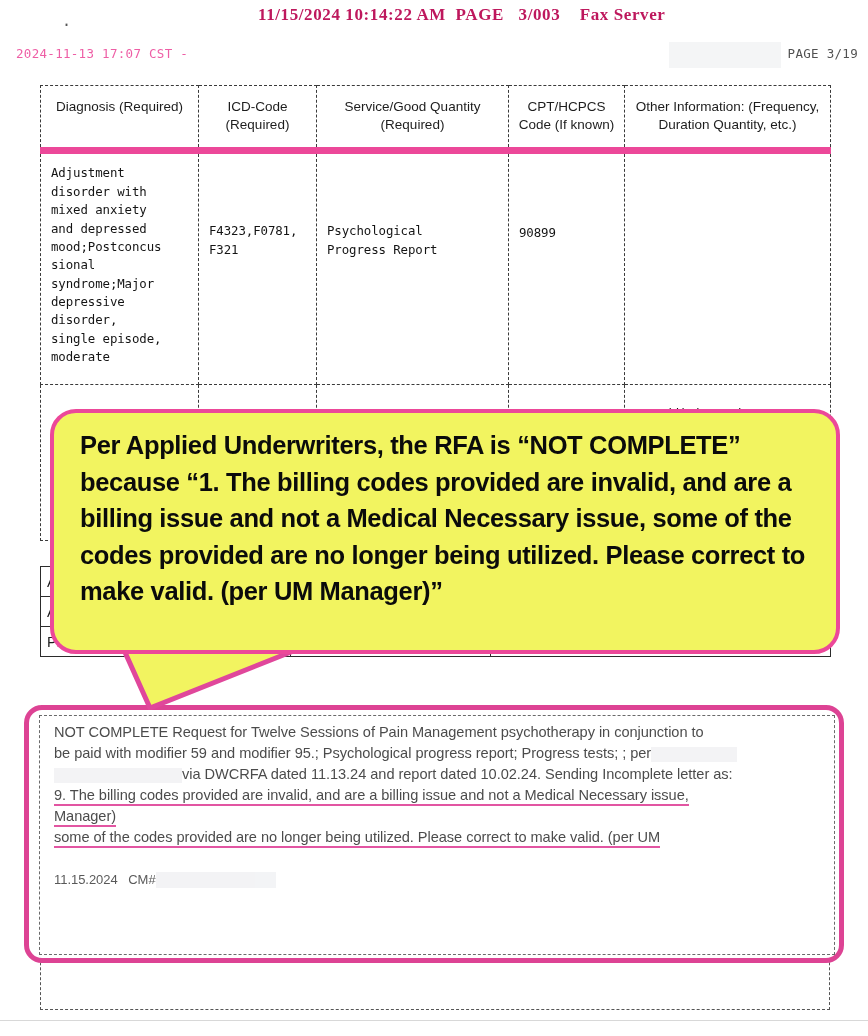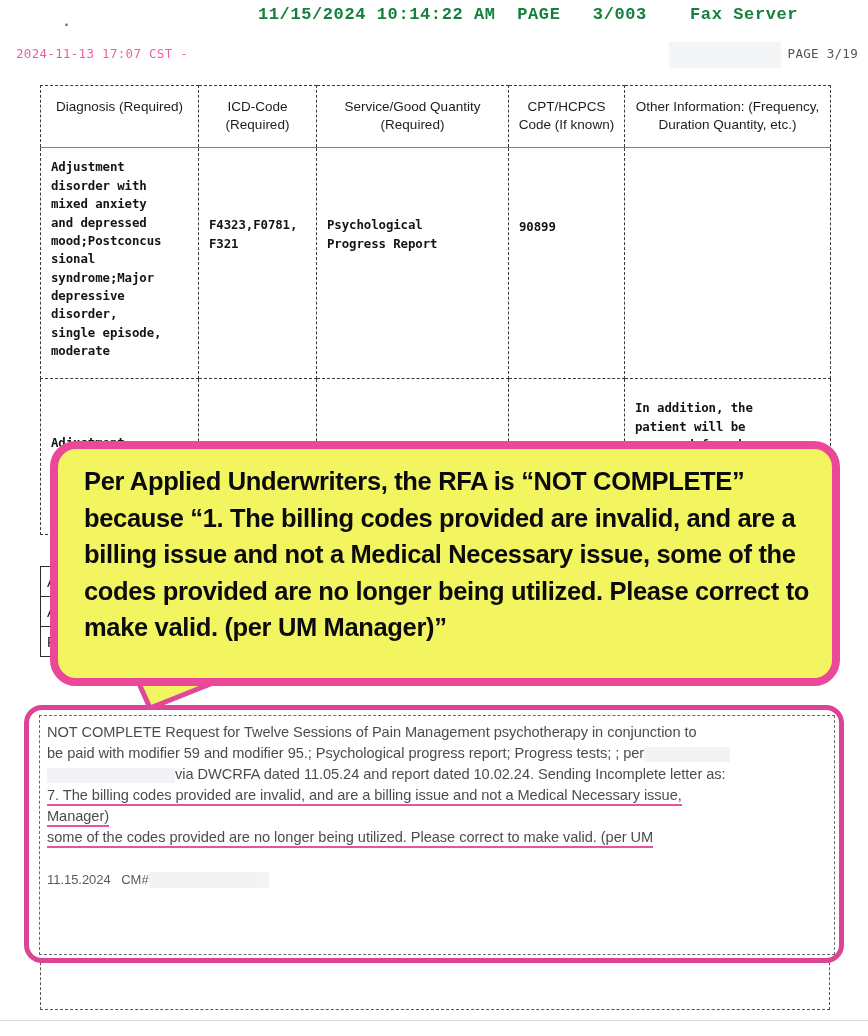--- a/index.html
+++ b/index.html
@@ -21,25 +21,25 @@
     position: absolute;
     left: 0; top: 0;
     width: 868px;
     height: 76px;
     background: #ffffff;
     border-bottom: 1px solid #d8d8d8;
   }
   .fax-header-line {
     position: absolute;
     left: 258px; top: 5px;
-    font-family: Liberation Mono, monospace;
+    font-family: Liberation Serif, serif;
     font-size: 17px;
     font-weight: 700;
     letter-spacing: 0.6px;
-    color: #15803d;
+    color: #be185d;
     white-space: pre;
   }
   .fax-tickmark {
     position: absolute;
     left: 62px; top: 12px;
     font-family: "DejaVu Sans Mono", monospace;
     font-size: 15px;
     color: #555;
   }
   .fax-subline {
@@ -91,41 +91,41 @@
     width: 790px;
     border-collapse: collapse;
     table-layout: fixed;
   }
   .rfa-table td, .rfa-table th {
     border: 1px dashed #3a3a3a;
     vertical-align: top;
     padding: 0;
   }
   .rfa-table th {
-    border-bottom: 1px solid #ec4899;
+    border-bottom: 7px solid #ec4899;
   }
   .col-dx   { width: 158px; }
   .col-icd  { width: 118px; }
   .col-svc  { width: 192px; }
   .col-cpt  { width: 116px; }
   .col-oth  { width: 206px; }
 
   .th-inner {
     font-family: "Liberation Sans", sans-serif;
     font-size: 13.5px;
     font-weight: 400;
     color: #1d1d1d;
     text-align: center;
     line-height: 1.35;
     padding: 12px 6px 13px;
   }
   .td-mono {
     font-family: "DejaVu Sans Mono", "Liberation Mono", monospace;
     font-size: 12.4px;
-    font-weight: 700;
+    font-weight: 400;
     color: #141414;
     line-height: 1.48;
     padding: 10px 8px 10px 10px;
     white-space: pre-line;
     letter-spacing: -0.1px;
   }
   .row1 .td-mono { height: 150px; }
   .cell-mid { padding-top: 68px; }
   .cell-cpt { padding-top: 70px; }
   .row2 td { height: 110px; }
@@ -181,20 +181,21 @@
     padding: 6px 8px 0 7px;
   }
   .note-line {
     font-family: "Liberation Sans", sans-serif;
     font-size: 14.6px;
     color: #3c3c3c;
     line-height: 21px;
     white-space: pre;
     letter-spacing: -0.05px;
     opacity: .92;
+    margin-left: 7px;
   }
   .u-pink {
     border-bottom: 2px solid #e0479b;
     display: inline-block;
     line-height: 18px;
   }
   .note-gap { height: 21px; }
   .redact-a { width: 86px; height: 15px; }
   .redact-b { width: 128px; height: 15px; }
   .redact-c { width: 120px; height: 16px; }
@@ -207,25 +208,24 @@
     white-space: pre;
   }
 
   
   .callout {
     position: absolute;
     left: 50px; top: 409px;
     width: 790px;
     height: 245px;
     background: #f2f460;
-    border: 8px solid #ec4899;
+    border: 4px solid #ec4899;
     border-radius: 26px;
     box-sizing: border-box;
     z-index: 30;
-    margin-top: 32px;
   }
   .callout-text {
     position: absolute;
     left: 26px; top: 14px;
     width: 740px;
     font-family: "Liberation Sans", sans-serif;
     font-size: 25.5px;
     font-weight: 700;
     color: #0b0b0b;
     line-height: 36.5px;
@@ -374,22 +374,22 @@
     </tr>
   </tbody>
     </table>
 
   <div class="bottom-box"></div>
 
   <div class="note-box">
     <div class="note-inner">
       <div class="note-line">NOT COMPLETE Request for Twelve Sessions of Pain Management psychotherapy in conjunction to</div>
       <div class="note-line"><span>be paid with modifier 59 and modifier 95.; Psychological progress report; Progress tests; ; per</span><span class="redact redact-a"></span></div>
-      <div class="note-line"><span class="redact redact-b"></span><span>via DWCRFA dated 11.05.24 and report dated 10.02.24. Sending Incomplete letter as:</span></div>
-      <div class="note-line"><span class="u-pink">7. The billing codes provided are invalid, and are a billing issue and not a Medical Necessary issue,</span></div>
+      <div class="note-line"><span class="redact redact-b"></span><span>via DWCRFA dated 11.13.24 and report dated 10.02.24. Sending Incomplete letter as:</span></div>
+      <div class="note-line"><span class="u-pink">9. The billing codes provided are invalid, and are a billing issue and not a Medical Necessary issue,</span></div>
       <div class="note-line"><span class="u-pink">Manager)</span></div>
       <div class="note-line"><span class="u-pink">some of the codes provided are no longer being utilized. Please correct to make valid. (per UM</span></div>
       <div class="note-gap"></div>
       <div class="note-line"><span class="note-date">11.15.2024   CM#</span><span class="redact redact-c"></span></div>
     </div>
   </div>
 
 </div>
 
 <svg class="callout-tail" viewBox="0 0 180 60" preserveAspectRatio="none">

